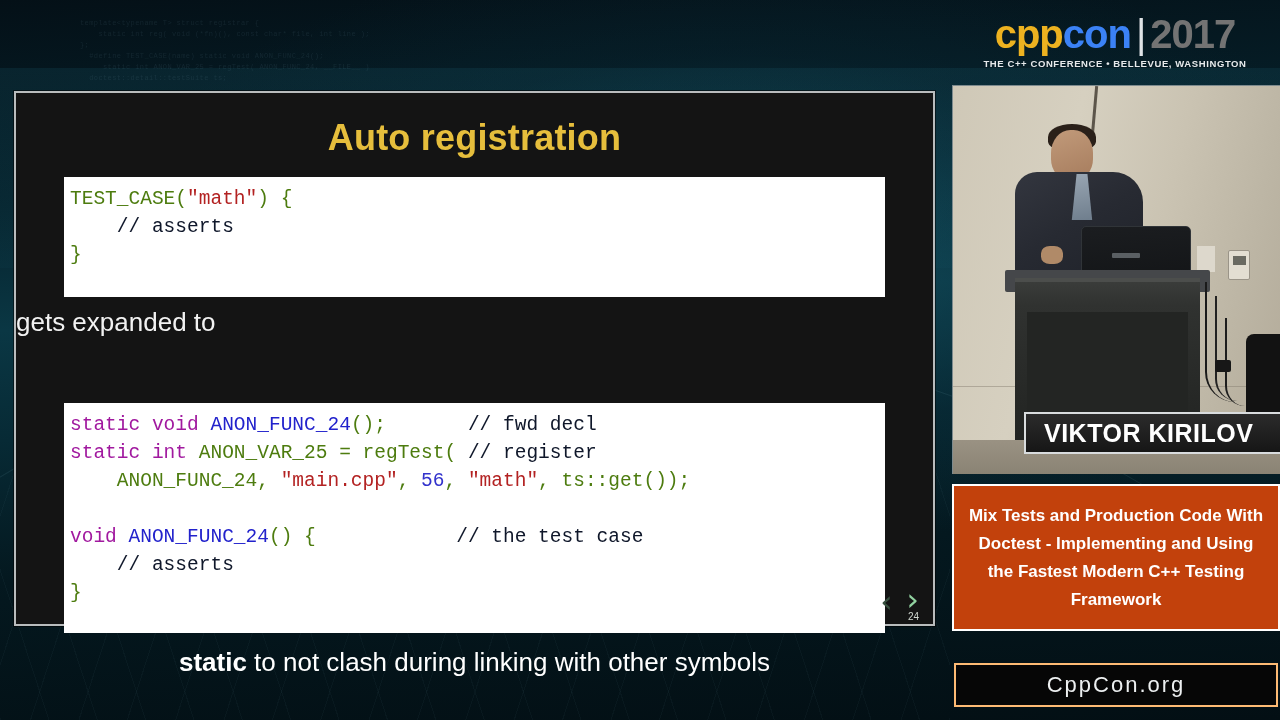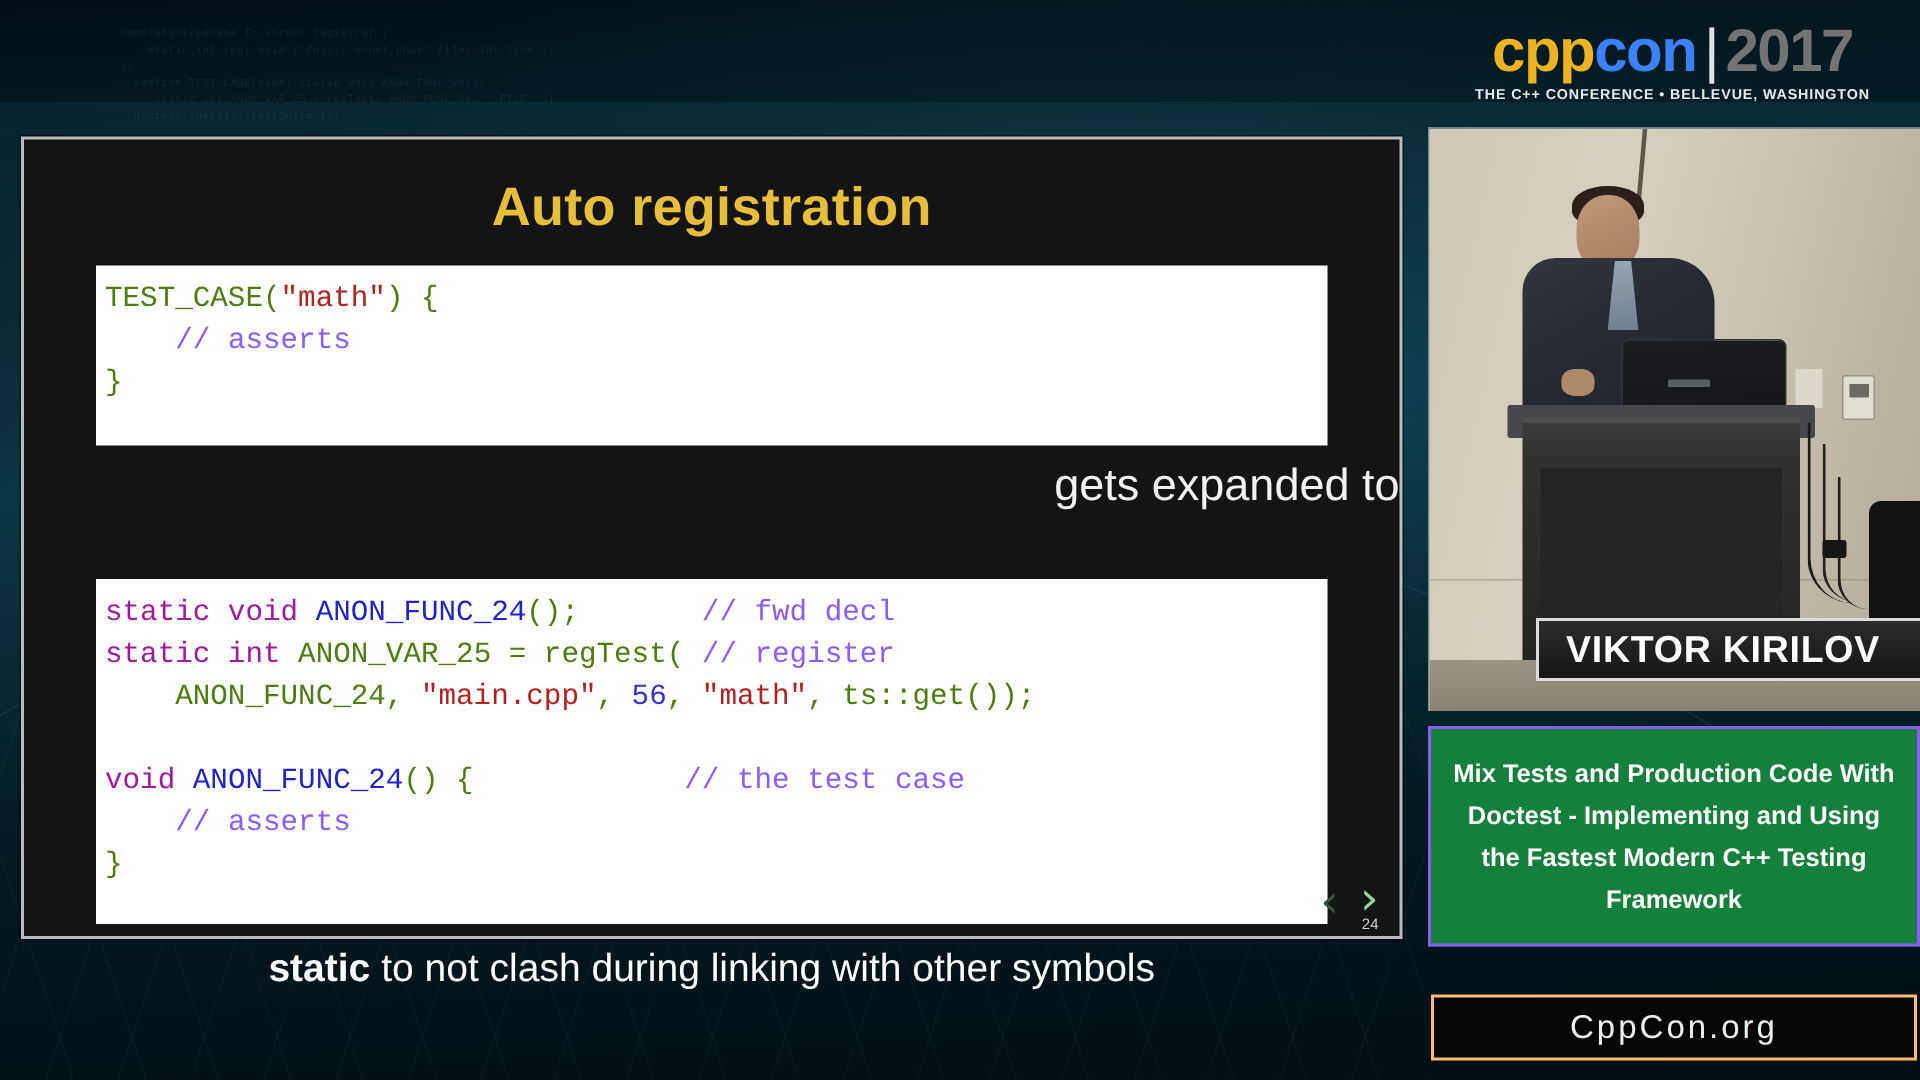--- a/index.html
+++ b/index.html
@@ -46,34 +46,34 @@
   #slide-title {
     text-align:center; color:#e6be3c; font-size:36px; font-weight:bold;
     padding-top:24px; letter-spacing:.2px;
   }
   .code-block {
     background:#ffffff; margin:0 48px; padding:8px 0 6px 6px;
     font-family:"Liberation Mono","DejaVu Sans Mono",monospace;
     font-size:19.5px; line-height:28px; color:#111; white-space:pre;
   }
   #code-block-1 { margin-top:18px; height:120px; }
-  #code-block-2 { margin-top:45px; height:230px; }
+  #code-block-2 { margin-top:65px; height:230px; }
   #gets-expanded {
-    text-align:right; color:#f2f2f2; font-size:30px; margin-top:10px;
+    text-align:left; color:#f2f2f2; font-size:26px; margin-top:10px;
   }
   #slide-caption {
     text-align:center; color:#ffffff; font-size:26px; margin-top:14px;
   }
   #slide-caption b { font-weight:bold; }
 
   .kw   { color:#a1199f; }
   .fn   { color:#2222cc; }
   .str  { color:#b32222; }
   .num  { color:#3333cc; }
-  .cmt  { color:#8b5cf6; }
+  .cmt  { color:#0f172a; }
   .pln  { color:#4d7c0f; }
 
   #slide-nav { position:absolute; right:14px; bottom:10px; display:flex; align-items:flex-end; gap:14px; }
   .chev { font-size:31px; line-height:26px; font-family:"DejaVu Sans",sans-serif; }
   #nav-prev { color:#37503f; }
   #nav-next { color:#91d2a0; }
   #slide-number { color:#cfd6cf; font-size:10px; position:absolute; right:0; bottom:-8px;margin-top:26px; }
 
   
   #logo {
@@ -142,21 +142,21 @@
 
   #speaker-banner {
     position:absolute; left:1024px; top:412px; width:268px; height:42px;
     background:linear-gradient(180deg,#2b2b2b,#161616);
     border:2px solid #d9dcde; display:flex; align-items:center; padding-left:18px;
   }
   #speaker-name { color:#ffffff; font-size:25px; font-weight:bold; letter-spacing:.5px; white-space:nowrap; }
 
   #talk-title {
     position:absolute; left:952px; top:484px; width:328px; height:147px;
-    background:#15803d; border:2px solid #8b5cf6;
+    background:#c2410c; border:2px solid #ffffff;
     display:flex; align-items:center; justify-content:center; padding:4px 10px;
   }
   #talk-title-text {
     color:#ffffff; font-size:17px; font-weight:bold; line-height:28px; text-align:center;
   }
 
   #cppcon-org {
     position:absolute; left:954px; top:663px; width:324px; height:44px;
     background:#060606; border:2px solid #fdba74;
     display:flex; align-items:center; justify-content:center;

